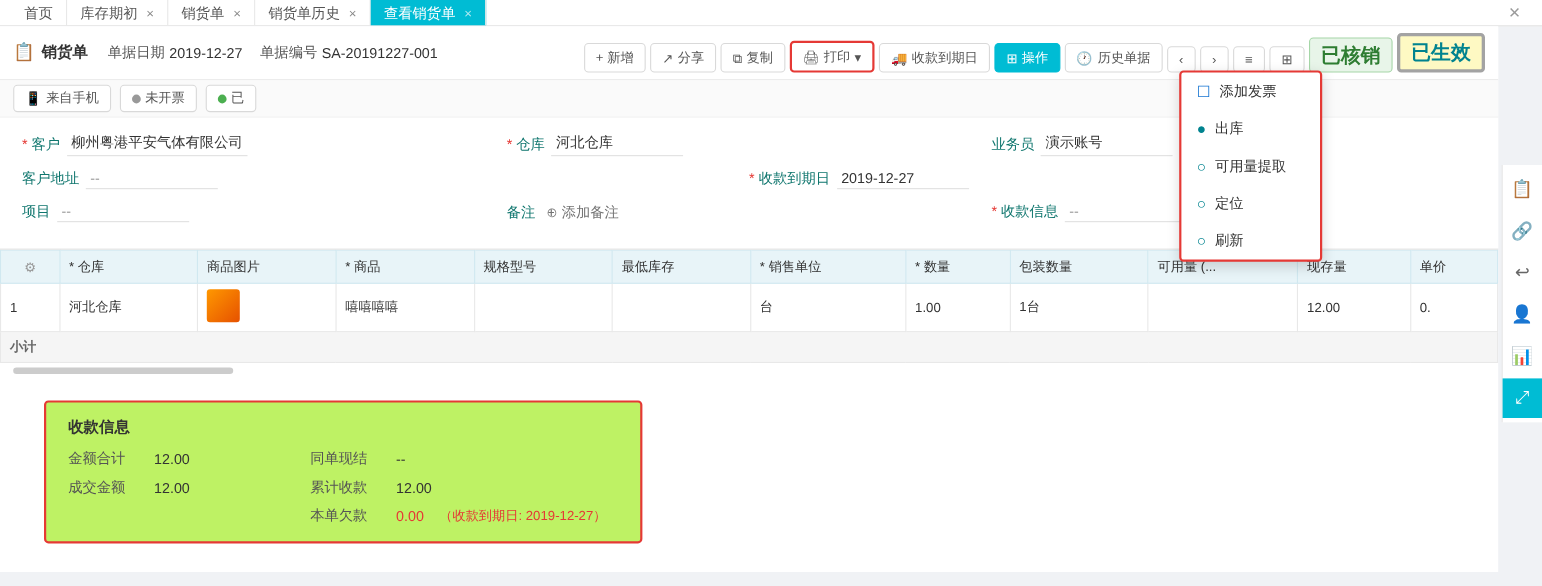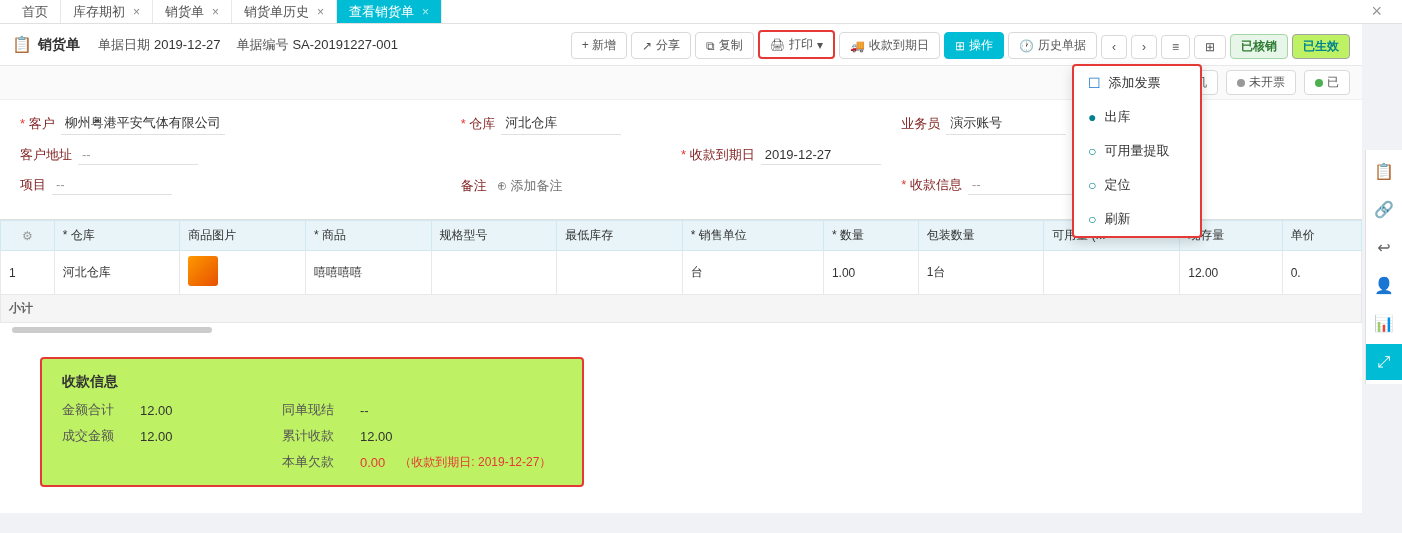--- a/index.html
+++ b/index.html
@@ -29,44 +29,44 @@
     .doc-meta { display: flex; align-items: center; gap: 16px; font-size: 13px; color: #555; flex: 1; }
     .doc-meta span { display: flex; align-items: center; gap: 4px; }
     .toolbar-actions { display: flex; align-items: flex-end; gap: 4px; margin-left: auto; }
     .toolbar-btn {
       display: flex; align-items: center; gap: 4px; padding: 4px 10px;
       border: 1px solid #d9d9d9; border-radius: 4px; background: #fff;
       cursor: pointer; font-size: 12px; color: #555; white-space: nowrap;
     }
     .toolbar-btn.active-op { background: #00bcd4; color: #fff; border-color: #00bcd4; }
     .status-badge {
-      padding: 3px 10px; border-radius: 4px; font-size: 12px; font-weight: bold;
+      padding: 3px 10px; border-radius: 4px; font-size: 18px; font-weight: bold;
     }
     .badge-green { background: #e8f5e9; color: #2e7d32; border: 1px solid #a5d6a7; }
-    .badge-teal { background: #bef264; color: #00838f; border: 1px solid #a3a3a3; }
+    .badge-teal { background: #fef9c3; color: #00838f; border: 3px solid #a3a3a3; }
 
     
     .secondary-toolbar {
-      display: flex; align-items: center; justify-content: flex-end;
+      display: flex; align-items: center; justify-content: flex-start;
       padding: 4px 12px; gap: 8px; border-bottom: 1px solid #f0f0f0; background: #fafafa;
     }
     .sec-btn {
       display: flex; align-items: center; gap: 4px; padding: 3px 10px;
       border: 1px solid #d9d9d9; border-radius: 4px; background: #fff;
       cursor: pointer; font-size: 12px; color: #555;
     }
     .sec-btn .dot { width: 8px; height: 8px; border-radius: 50%; display: inline-block; }
     .dot-gray { background: #999; }
     .dot-green { background: #4caf50; }
 
     
     .form-area { padding: 12px 20px; background: #fff; }
     .form-row { display: flex; align-items: flex-start; margin-bottom: 10px; gap: 0; }
     .form-field { display: flex; align-items: center; gap: 6px; flex: 1; min-width: 280px; }
-    .form-label { font-size: 13px; color: #7f1d1d; white-space: nowrap; }
+    .form-label { font-size: 13px; color: #0f766e; white-space: nowrap; }
     .form-label.required::before { content: "* "; color: #e53935; }
     .form-value { font-size: 13px; color: #333; border-bottom: 1px solid #e0e0e0; min-width: 120px; padding: 2px 4px; }
     .form-value.dash { color: #999; }
 
     
     .table-container { overflow-x: auto; border-top: 1px solid #e0e0e0; }
     table { width: 100%; border-collapse: collapse; font-size: 12px; }
     thead tr { background: #e8f4f8; }
     thead th {
       padding: 6px 8px; text-align: left; font-weight: normal;

